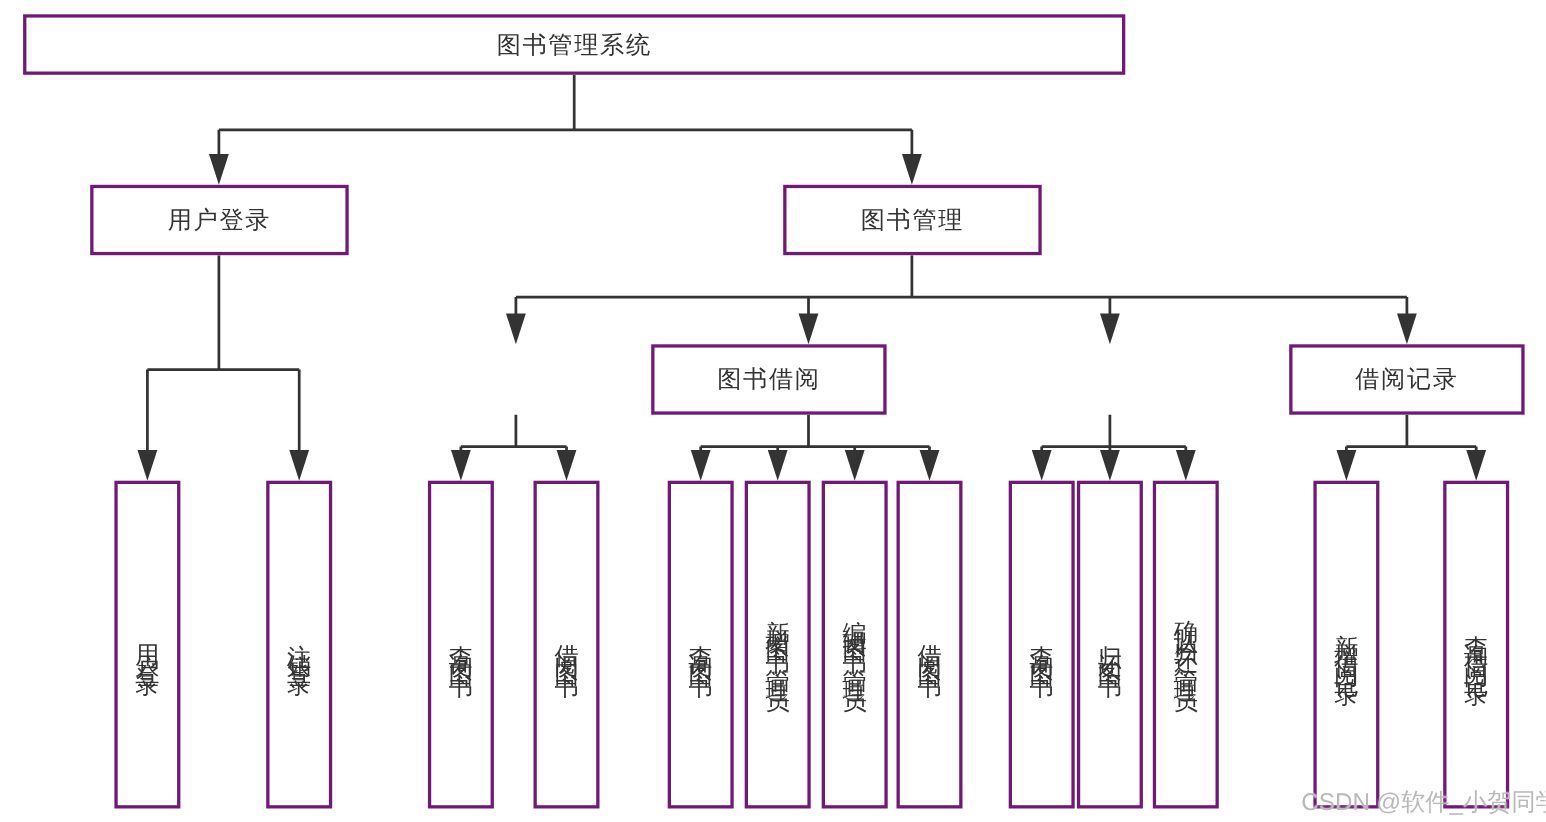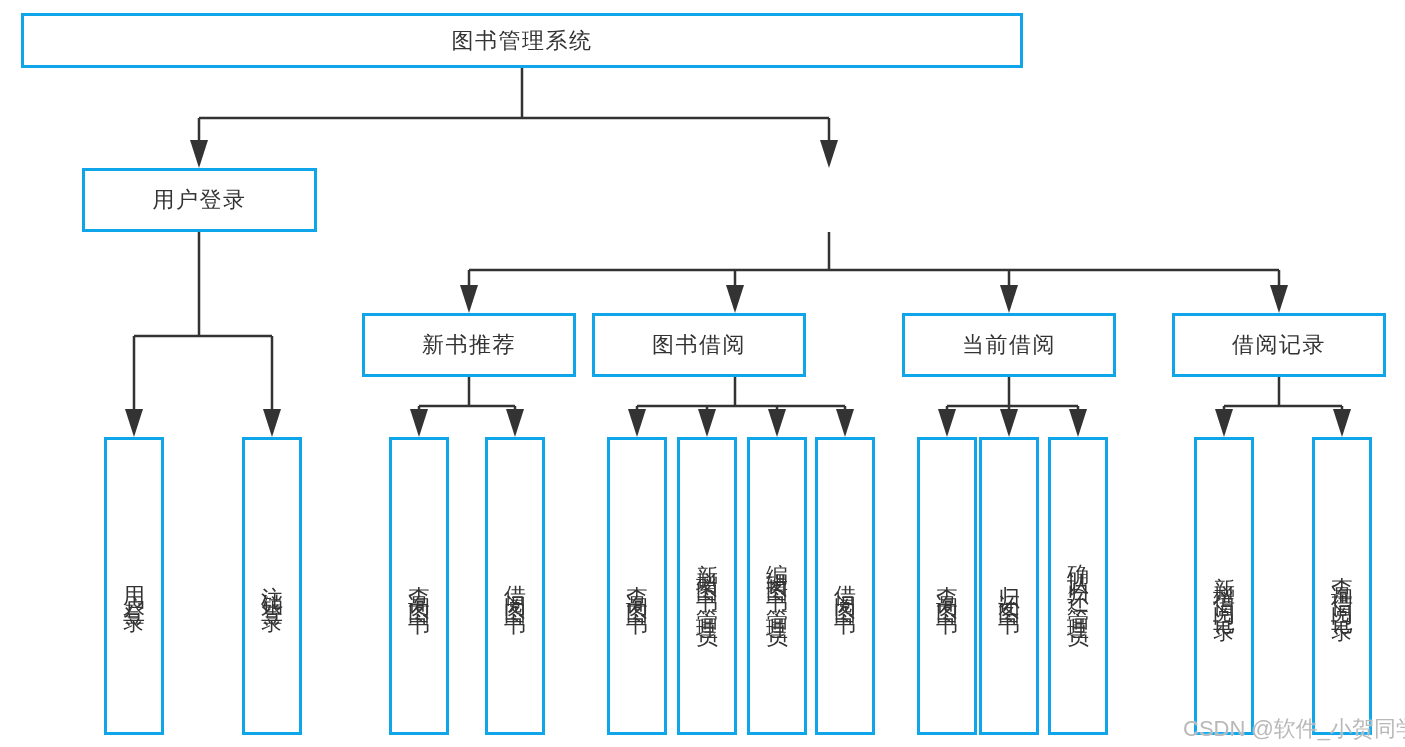--- a/index.html
+++ b/index.html
@@ -21,21 +21,21 @@
   }
   svg.connectors {
     position: absolute;
     left: 0; top: 0;
     z-index: 0;
   }
   .box {
     position: absolute;
     box-sizing: border-box;
     background: #ffffff;
-    border: 3px solid #0ea5e9;
+    border: 3px solid #701a75;
     display: flex;
     align-items: center;
     justify-content: center;
     color: #333333;
     z-index: 1;
   }
   .hlabel {
     font-size: 22px;
     letter-spacing: 1.5px;
     white-space: nowrap;
@@ -108,29 +108,26 @@
     </g>
   </svg>
 
   <div class="box root-box">
     <span class="hlabel">图书管理系统</span>
   </div>
 
   <div class="box l2-box" style="left:82px">
     <span class="hlabel">用户登录</span>
   </div>
+  <div class="box l2-box" style="left:712px">
+    <span class="hlabel">图书管理</span>
+  </div>
 
-  <div class="box l3-box" style="left:362px">
-    <span class="hlabel">新书推荐</span>
-  </div>
   <div class="box l3-box" style="left:592px">
     <span class="hlabel">图书借阅</span>
-  </div>
-  <div class="box l3-box" style="left:902px">
-    <span class="hlabel">当前借阅</span>
   </div>
   <div class="box l3-box" style="left:1172px">
     <span class="hlabel">借阅记录</span>
   </div>
 
   <div class="box leaf-box" style="left:104px">
     <span class="vtext">用户登录</span>
   </div>
   <div class="box leaf-box" style="left:242px">
     <span class="vtext">注销登录</span>

